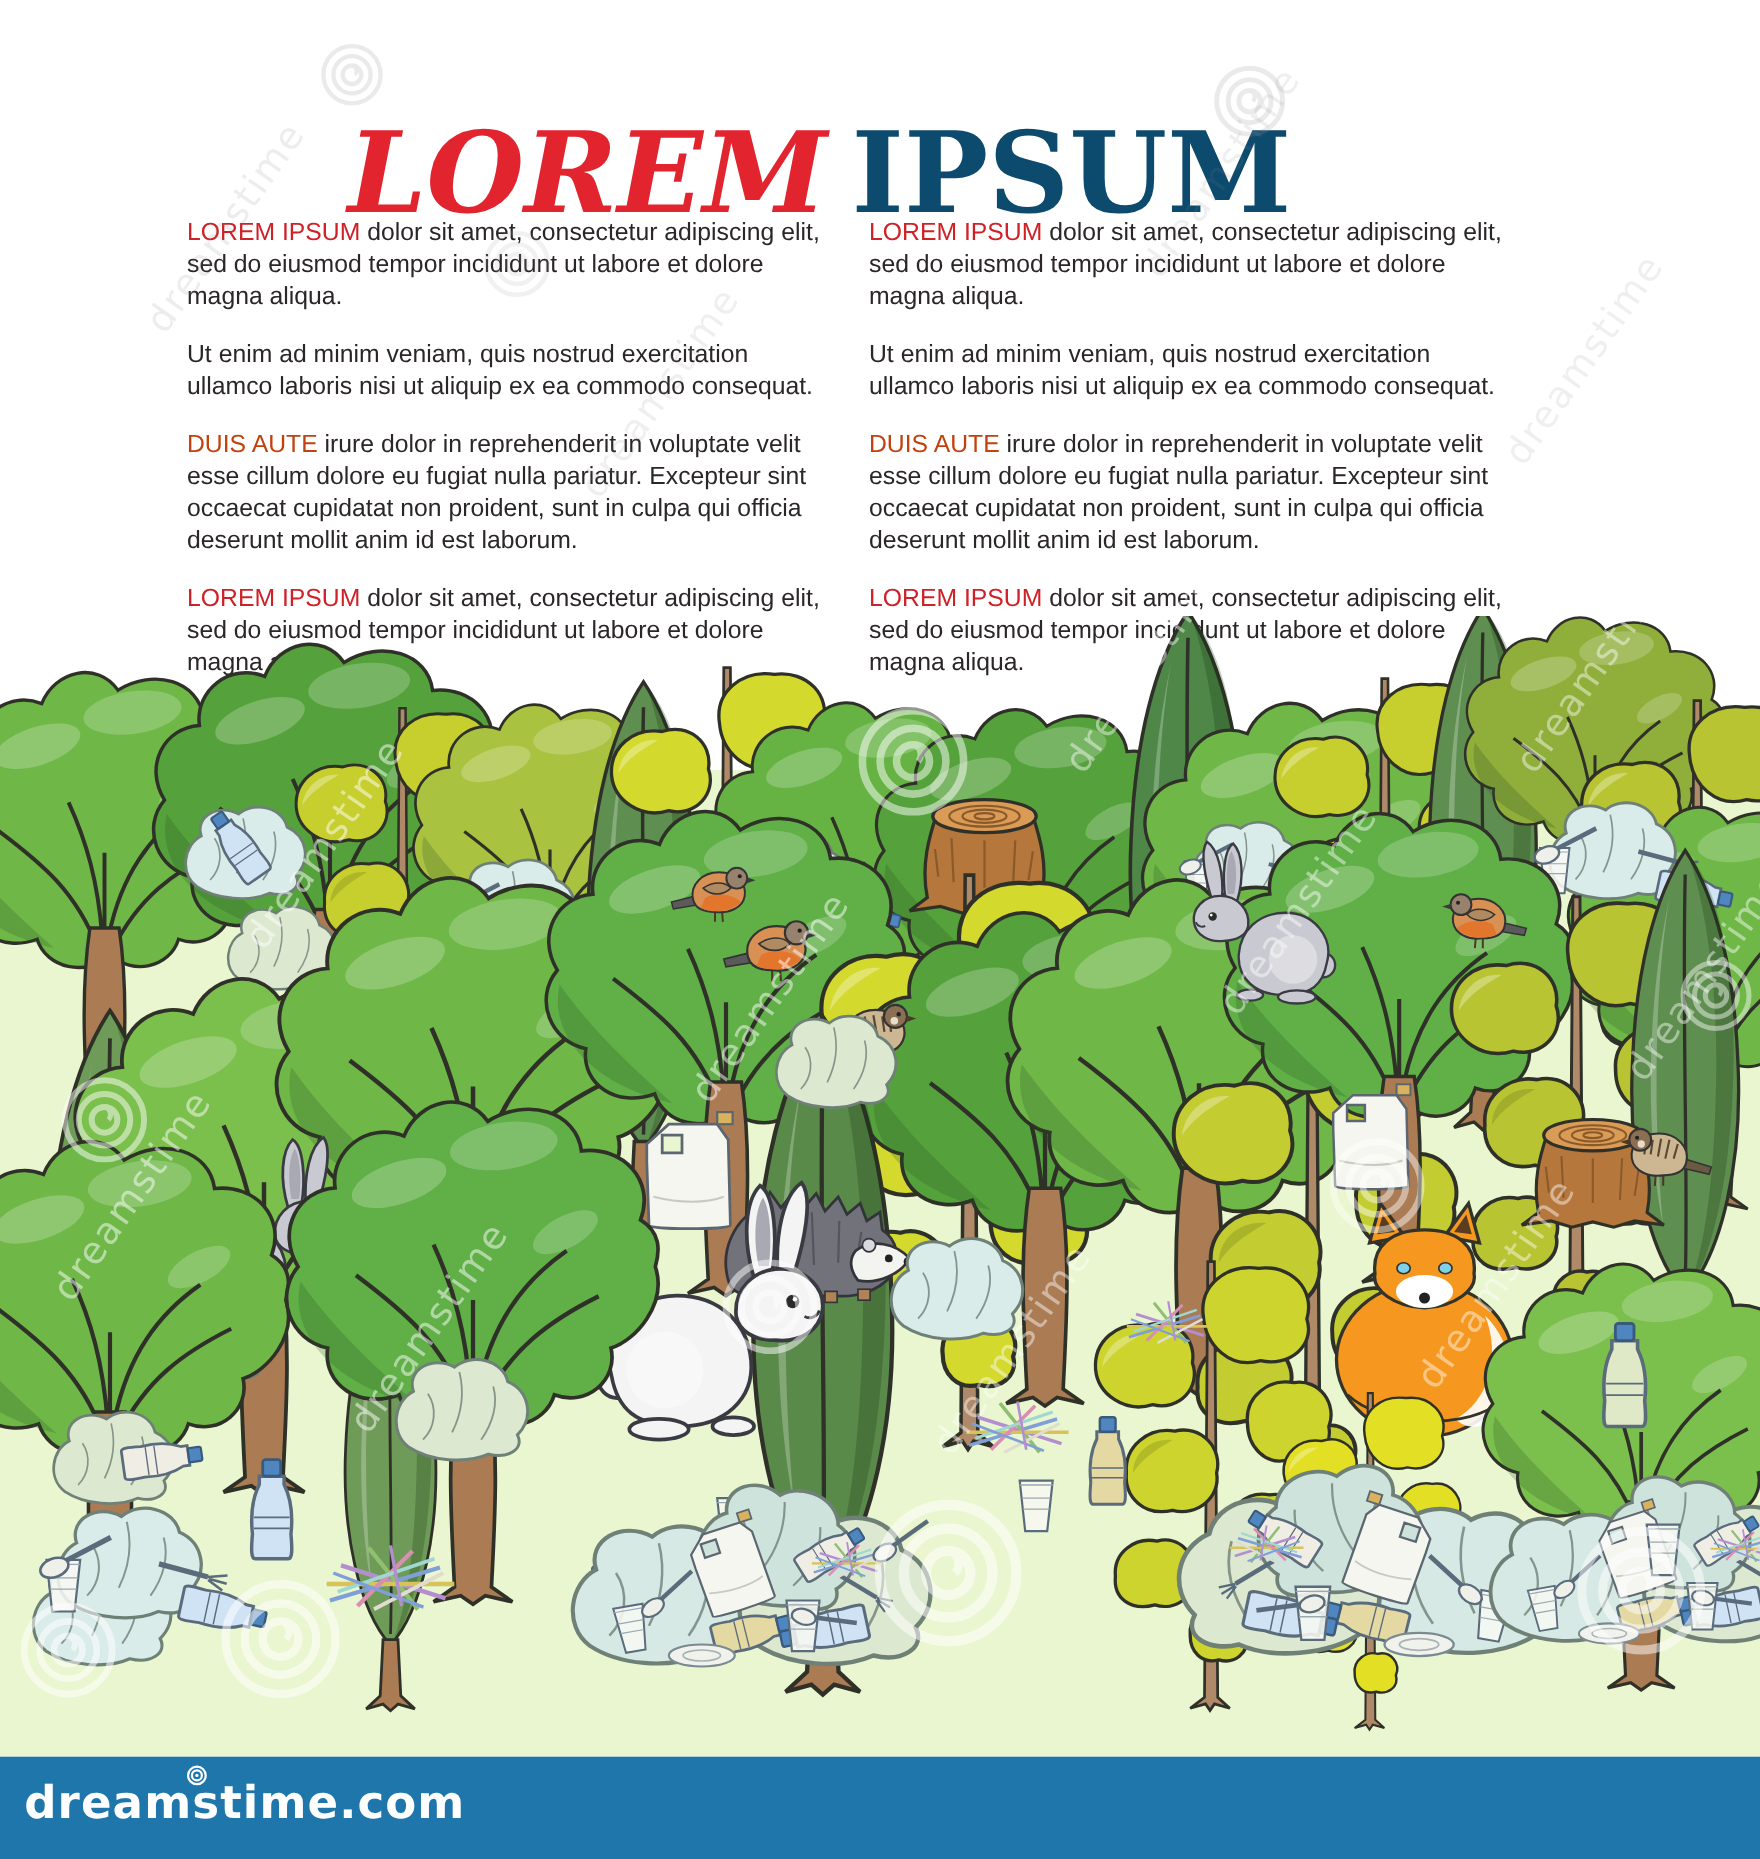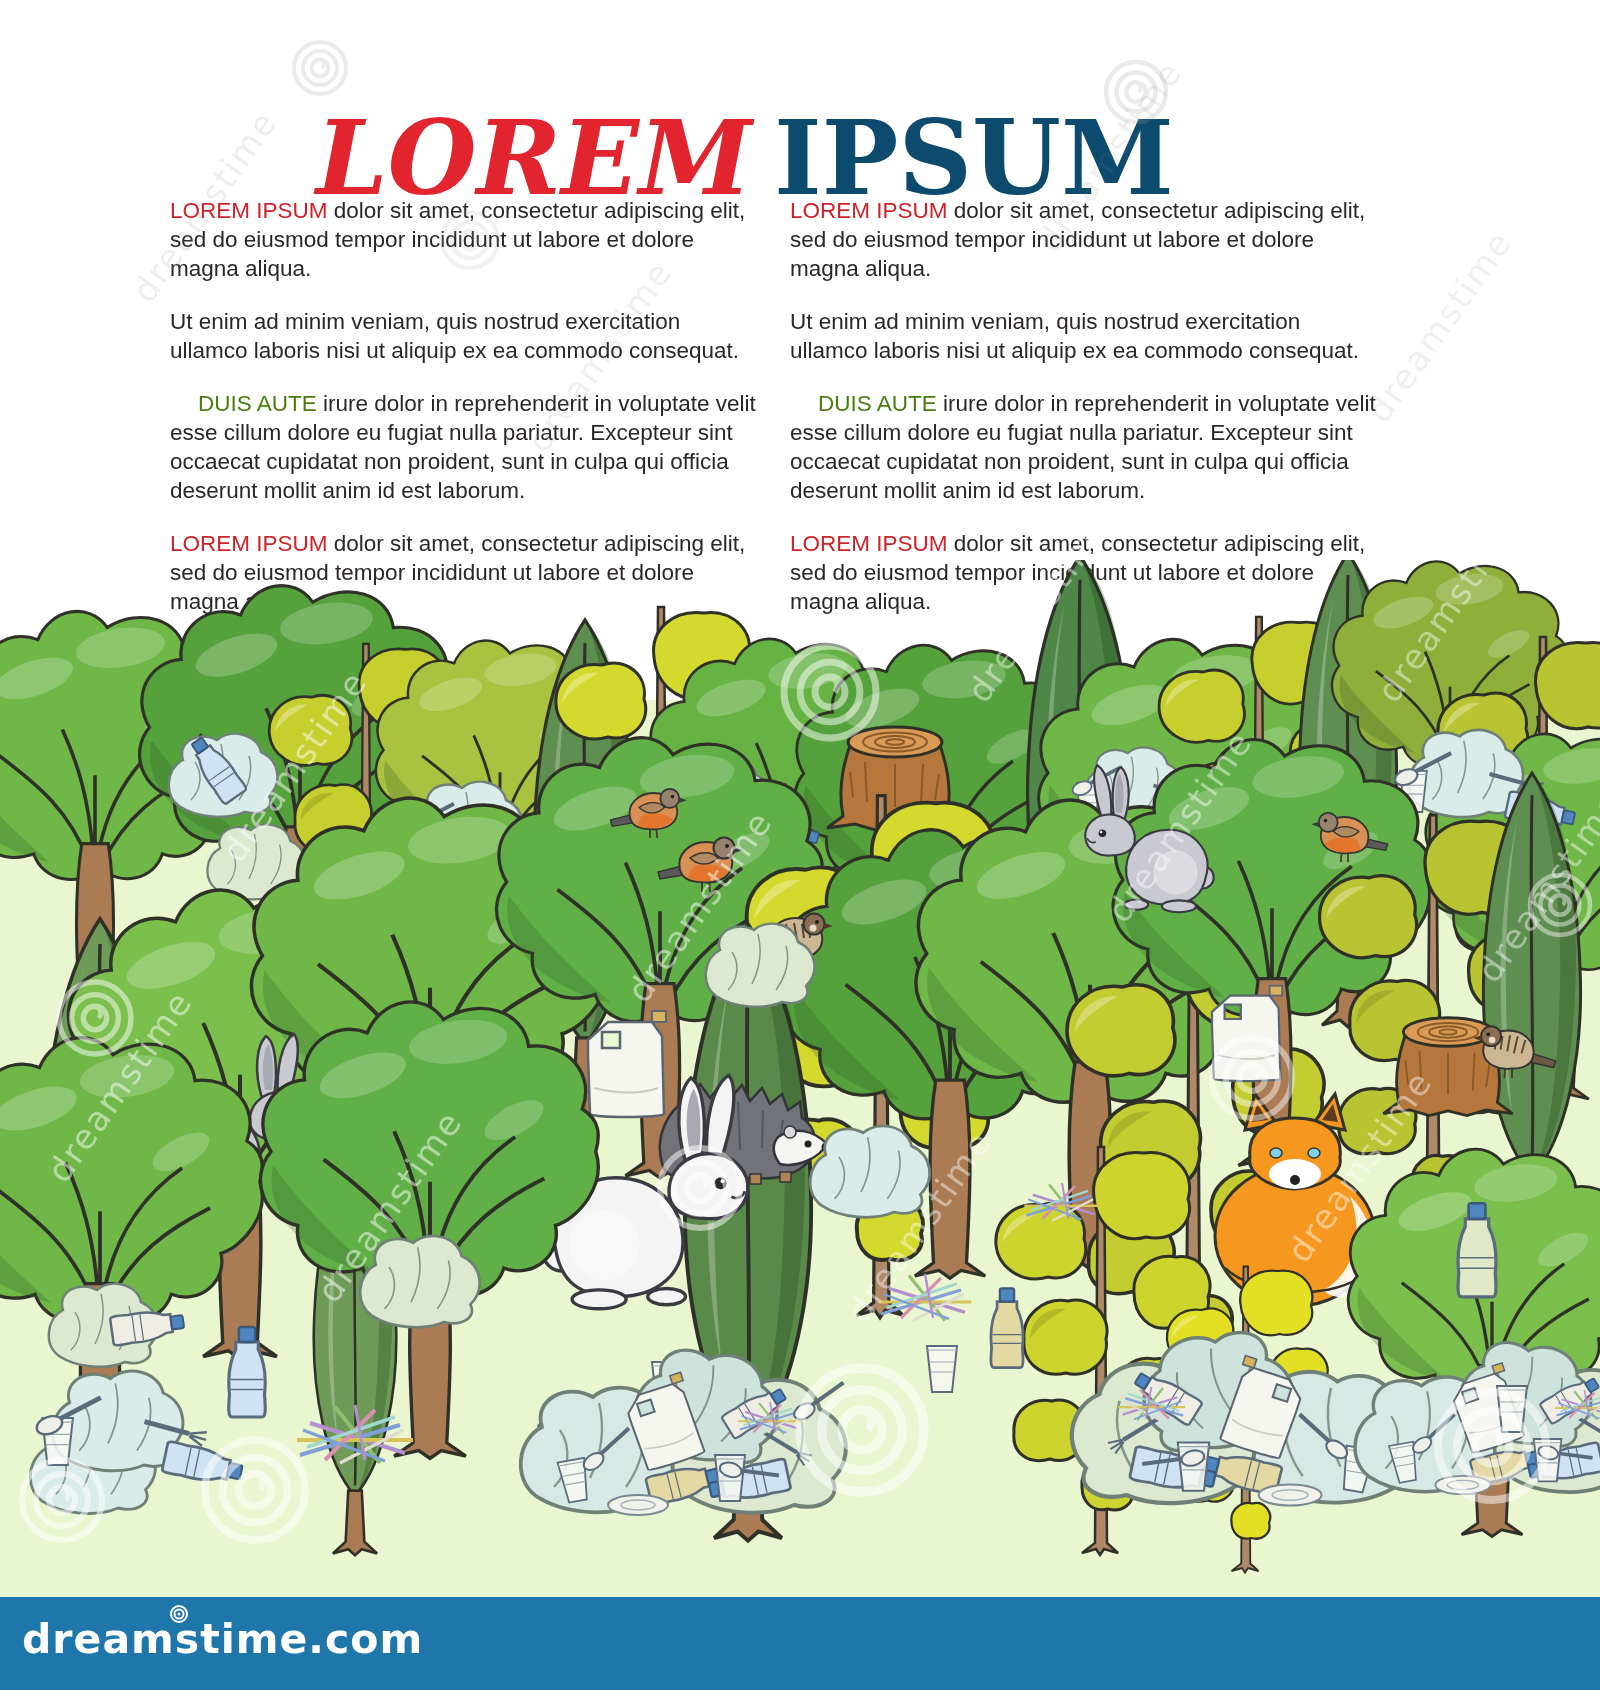--- a/index.html
+++ b/index.html
@@ -10,21 +10,21 @@
          font-family:"DejaVu Serif",serif;font-weight:bold;font-size:102px;
          letter-spacing:0px;white-space:nowrap;}
   .title .w1{color:#e2242f;font-style:italic;}
   .title .w2{color:#0c4a6e;margin-left:22px;}
   
   .columns{position:absolute;top:196px;left:170px;width:1240px;display:flex;gap:45px;}
   .col{width:575px;color:#2b2627;font-size:22.5px;line-height:29px;}
   .para{margin:0 0 24px 0;}
   .tline{display:block;white-space:nowrap;}
   .lead-red{color:#cf2127;}
-  .lead-navy{color:#4d7c0f;margin-left:28px;}
+  .lead-navy{color:#c2410c;}
   
   .illu{position:absolute;top:560px;left:0;width:1600px;height:1037px;}
   
   .wm{position:absolute;top:0;left:0;width:1600px;height:1690px;pointer-events:none;}
   .wm text{font-family:"DejaVu Sans",sans-serif;font-size:34px;letter-spacing:2px;}
   
   .footer{position:absolute;left:0;top:1597px;width:1600px;height:105px;background:#1e76ab;
           display:flex;align-items:flex-start;justify-content:space-between;color:#ffffff;}
   .logo{position:relative;margin:18px 0 0 22px;font-family:"DejaVu Sans",sans-serif;
         font-weight:bold;font-size:41px;letter-spacing:1px;}

